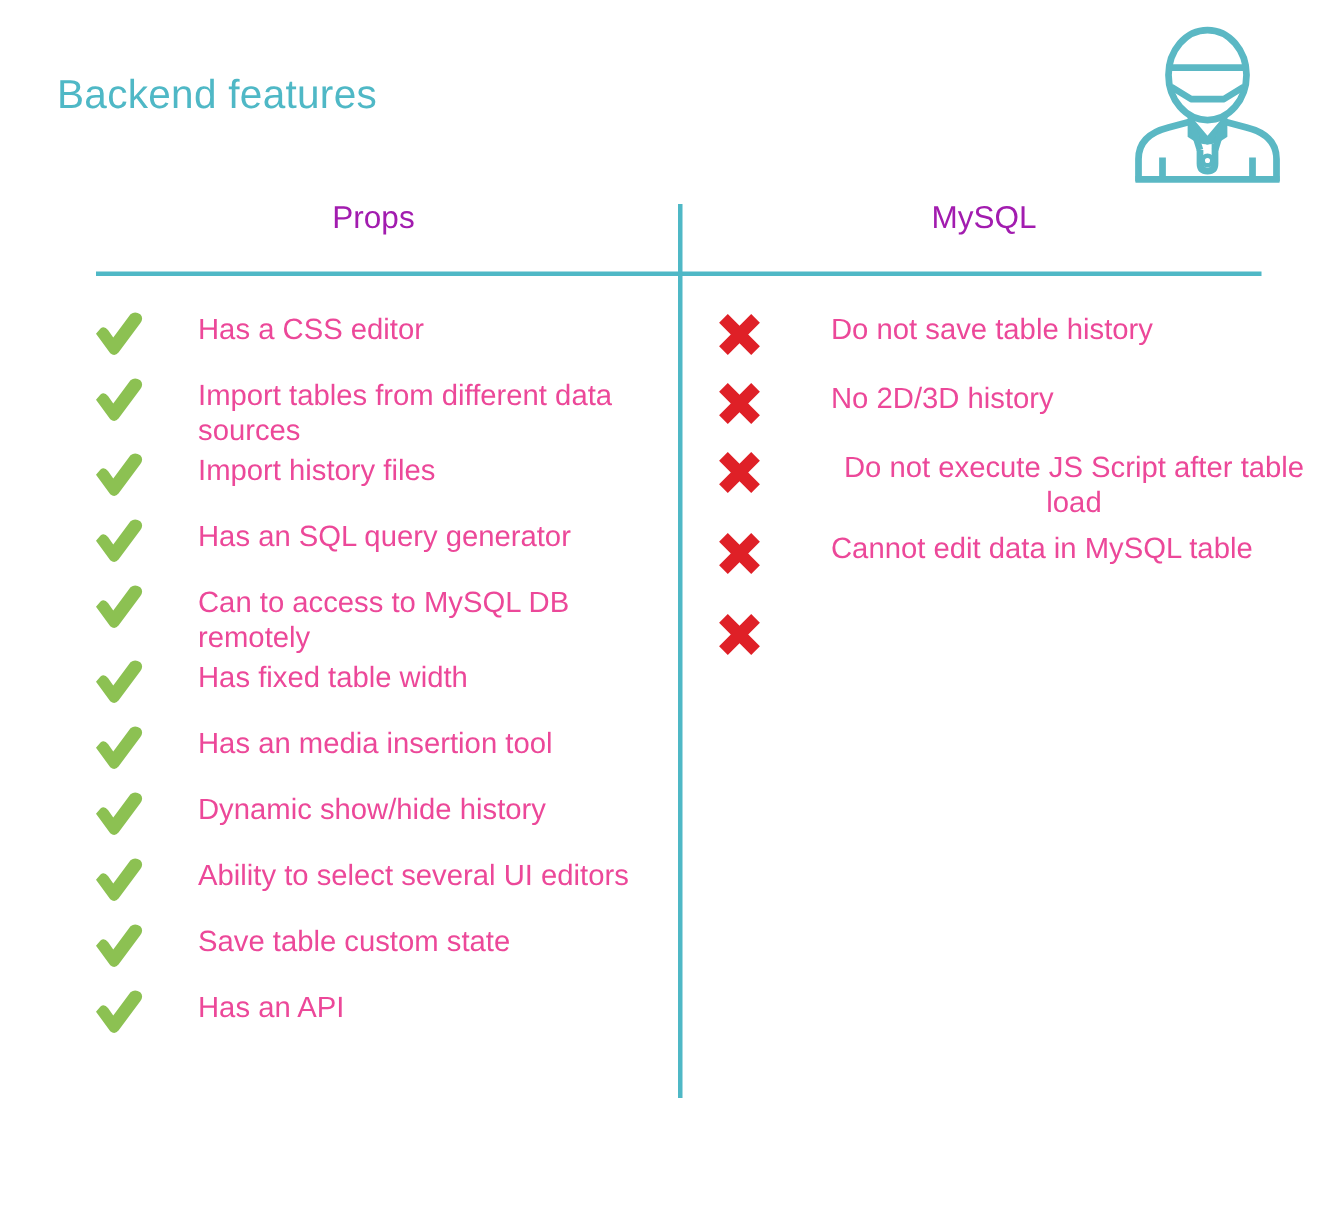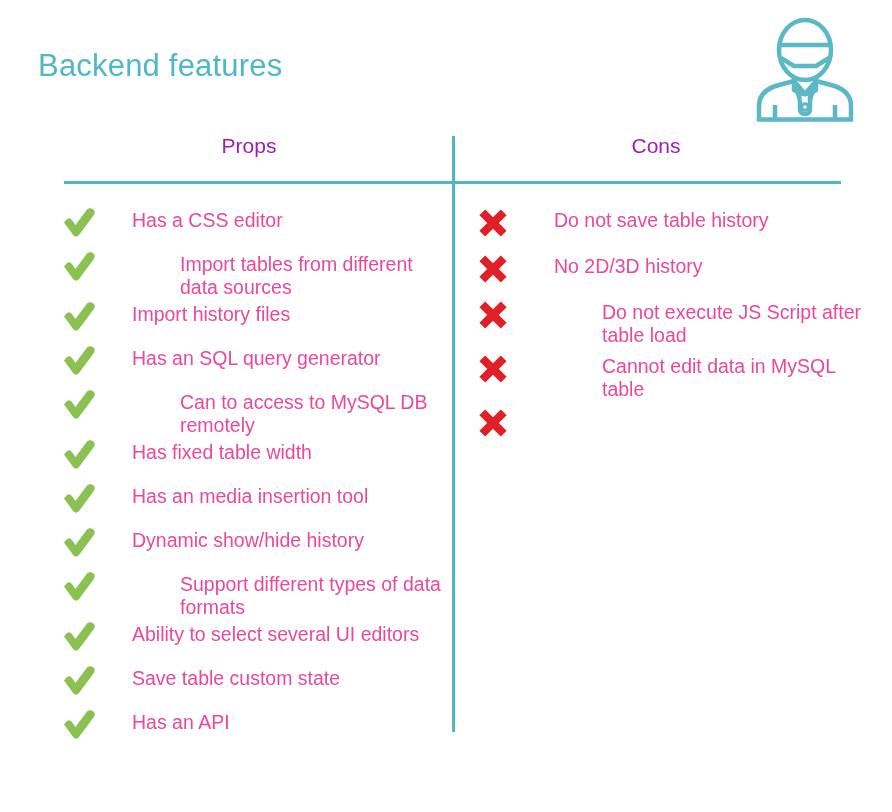--- a/index.html
+++ b/index.html
@@ -12,21 +12,21 @@
   #page {
     position:relative;
     width:892px; height:812px;
     background:#ffffff;
   }
 
   
   #page-title {
     position:absolute;
     left:38px; top:48px;
-    font-size:31px;
+    font-size:27px;
     font-weight:400;
     color:#4fb8c6;
     letter-spacing:0.2px;
     white-space:nowrap;
   }
 
   
   #doctor-icon {
     position:absolute;
     left:753px; top:14px;
@@ -84,25 +84,25 @@
   }
   #cons-list .feature-item .mark { width:48px; }
 
   .feature-text {
     font-size:19.5px;
     line-height:23px;
     color:#ec4899;
     padding-top:3px;
   }
   #props-list .feature-text { padding-left:26px; }
-  #cons-list .feature-text  { padding-left:28px; }
+  #cons-list .feature-text  { padding-left:28px;text-align:center; }
 
   
   .h1 { height:44px; }
-  .h2 { height:50px;gap:48px; }
+  .h2 { height:50px; }
 
   #cons-list .h1 { height:46px; }
   #cons-list .h2 { height:54px; }
 
   svg { display:block; }
 </style>
 </head>
 <body>
 
 <div id="page">
@@ -130,21 +130,21 @@
       <circle cx="52" cy="93" r="3.2" stroke="#5bb8c4" stroke-width="3" fill="none"></circle>
 
       <line x1="22" y1="91" x2="22" y2="107" stroke="#5bb8c4" stroke-width="4.5"></line>
       <line x1="82" y1="91" x2="82" y2="107" stroke="#5bb8c4" stroke-width="4.5"></line>
 
       <line x1="4" y1="105.5" x2="100" y2="105.5" stroke="#5bb8c4" stroke-width="4.5"></line>
     </svg>
   </div>
 
   <div class="col-header" id="header-props">Props</div>
-  <div class="col-header" id="header-cons">Cons</div>
+  <div class="col-header" id="header-cons">MySQL</div>
 
   <div id="horizontal-rule"></div>
   <div id="vertical-divider"></div>
 
   <ul class="feature-list" id="props-list">
       <li class="feature-item h1">
         <span class="mark">
           <svg width="34" height="30" viewBox="0 0 34 30">
             <path d="M2 14.5 L5 11 Q7.5 9 10 12 L13.5 17 L25 1.5 Q28 -1 31.5 1.5 Q34 4 31.5 7.5 L17 27 Q14.5 30 11.5 27.5 Z" fill="#8cc152"></path>
           </svg>
@@ -200,28 +200,20 @@
         <span class="feature-text">Has an media insertion tool</span>
       </li>
       <li class="feature-item h1">
         <span class="mark">
           <svg width="34" height="30" viewBox="0 0 34 30">
             <path d="M2 14.5 L5 11 Q7.5 9 10 12 L13.5 17 L25 1.5 Q28 -1 31.5 1.5 Q34 4 31.5 7.5 L17 27 Q14.5 30 11.5 27.5 Z" fill="#8cc152"></path>
           </svg>
         </span>
         <span class="feature-text">Dynamic show/hide history</span>
       </li>
-      <li class="feature-item h2">
-        <span class="mark">
-          <svg width="34" height="30" viewBox="0 0 34 30">
-            <path d="M2 14.5 L5 11 Q7.5 9 10 12 L13.5 17 L25 1.5 Q28 -1 31.5 1.5 Q34 4 31.5 7.5 L17 27 Q14.5 30 11.5 27.5 Z" fill="#8cc152"></path>
-          </svg>
-        </span>
-        <span class="feature-text">Support different types of data formats</span>
-      </li>
       <li class="feature-item h1">
         <span class="mark">
           <svg width="34" height="30" viewBox="0 0 34 30">
             <path d="M2 14.5 L5 11 Q7.5 9 10 12 L13.5 17 L25 1.5 Q28 -1 31.5 1.5 Q34 4 31.5 7.5 L17 27 Q14.5 30 11.5 27.5 Z" fill="#8cc152"></path>
           </svg>
         </span>
         <span class="feature-text">Ability to select several UI editors</span>
       </li>
       <li class="feature-item h1">
         <span class="mark">

